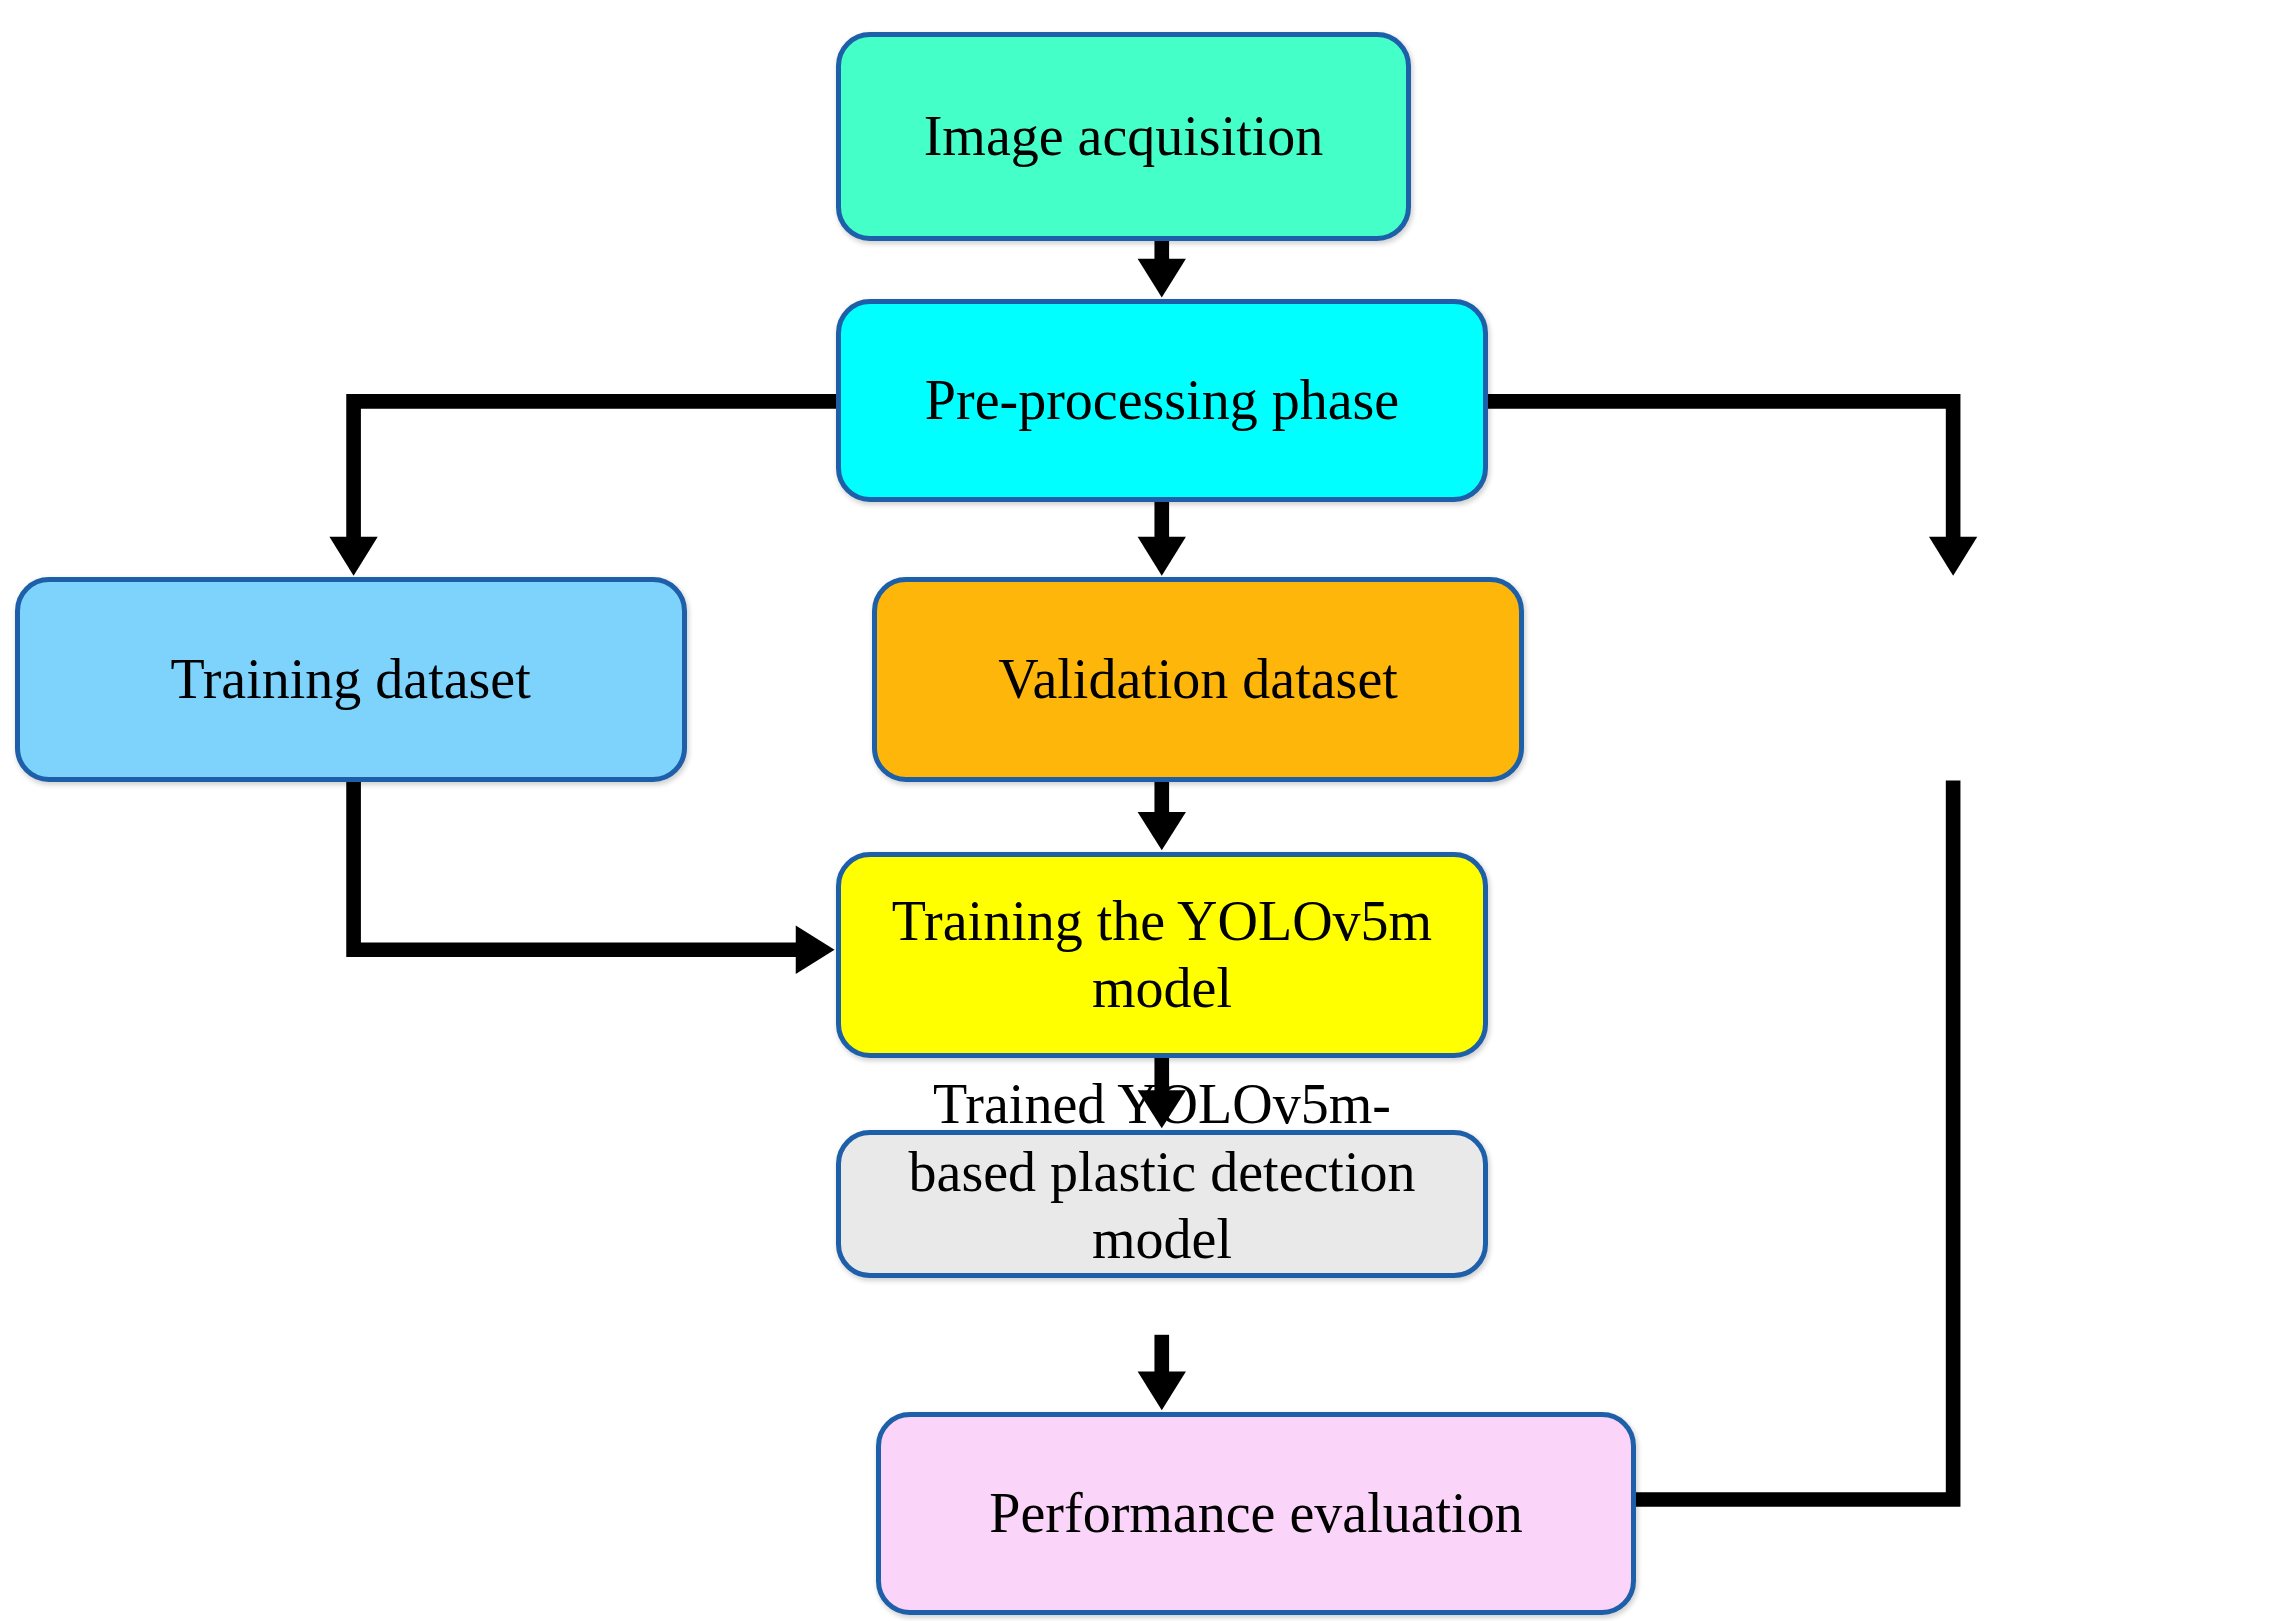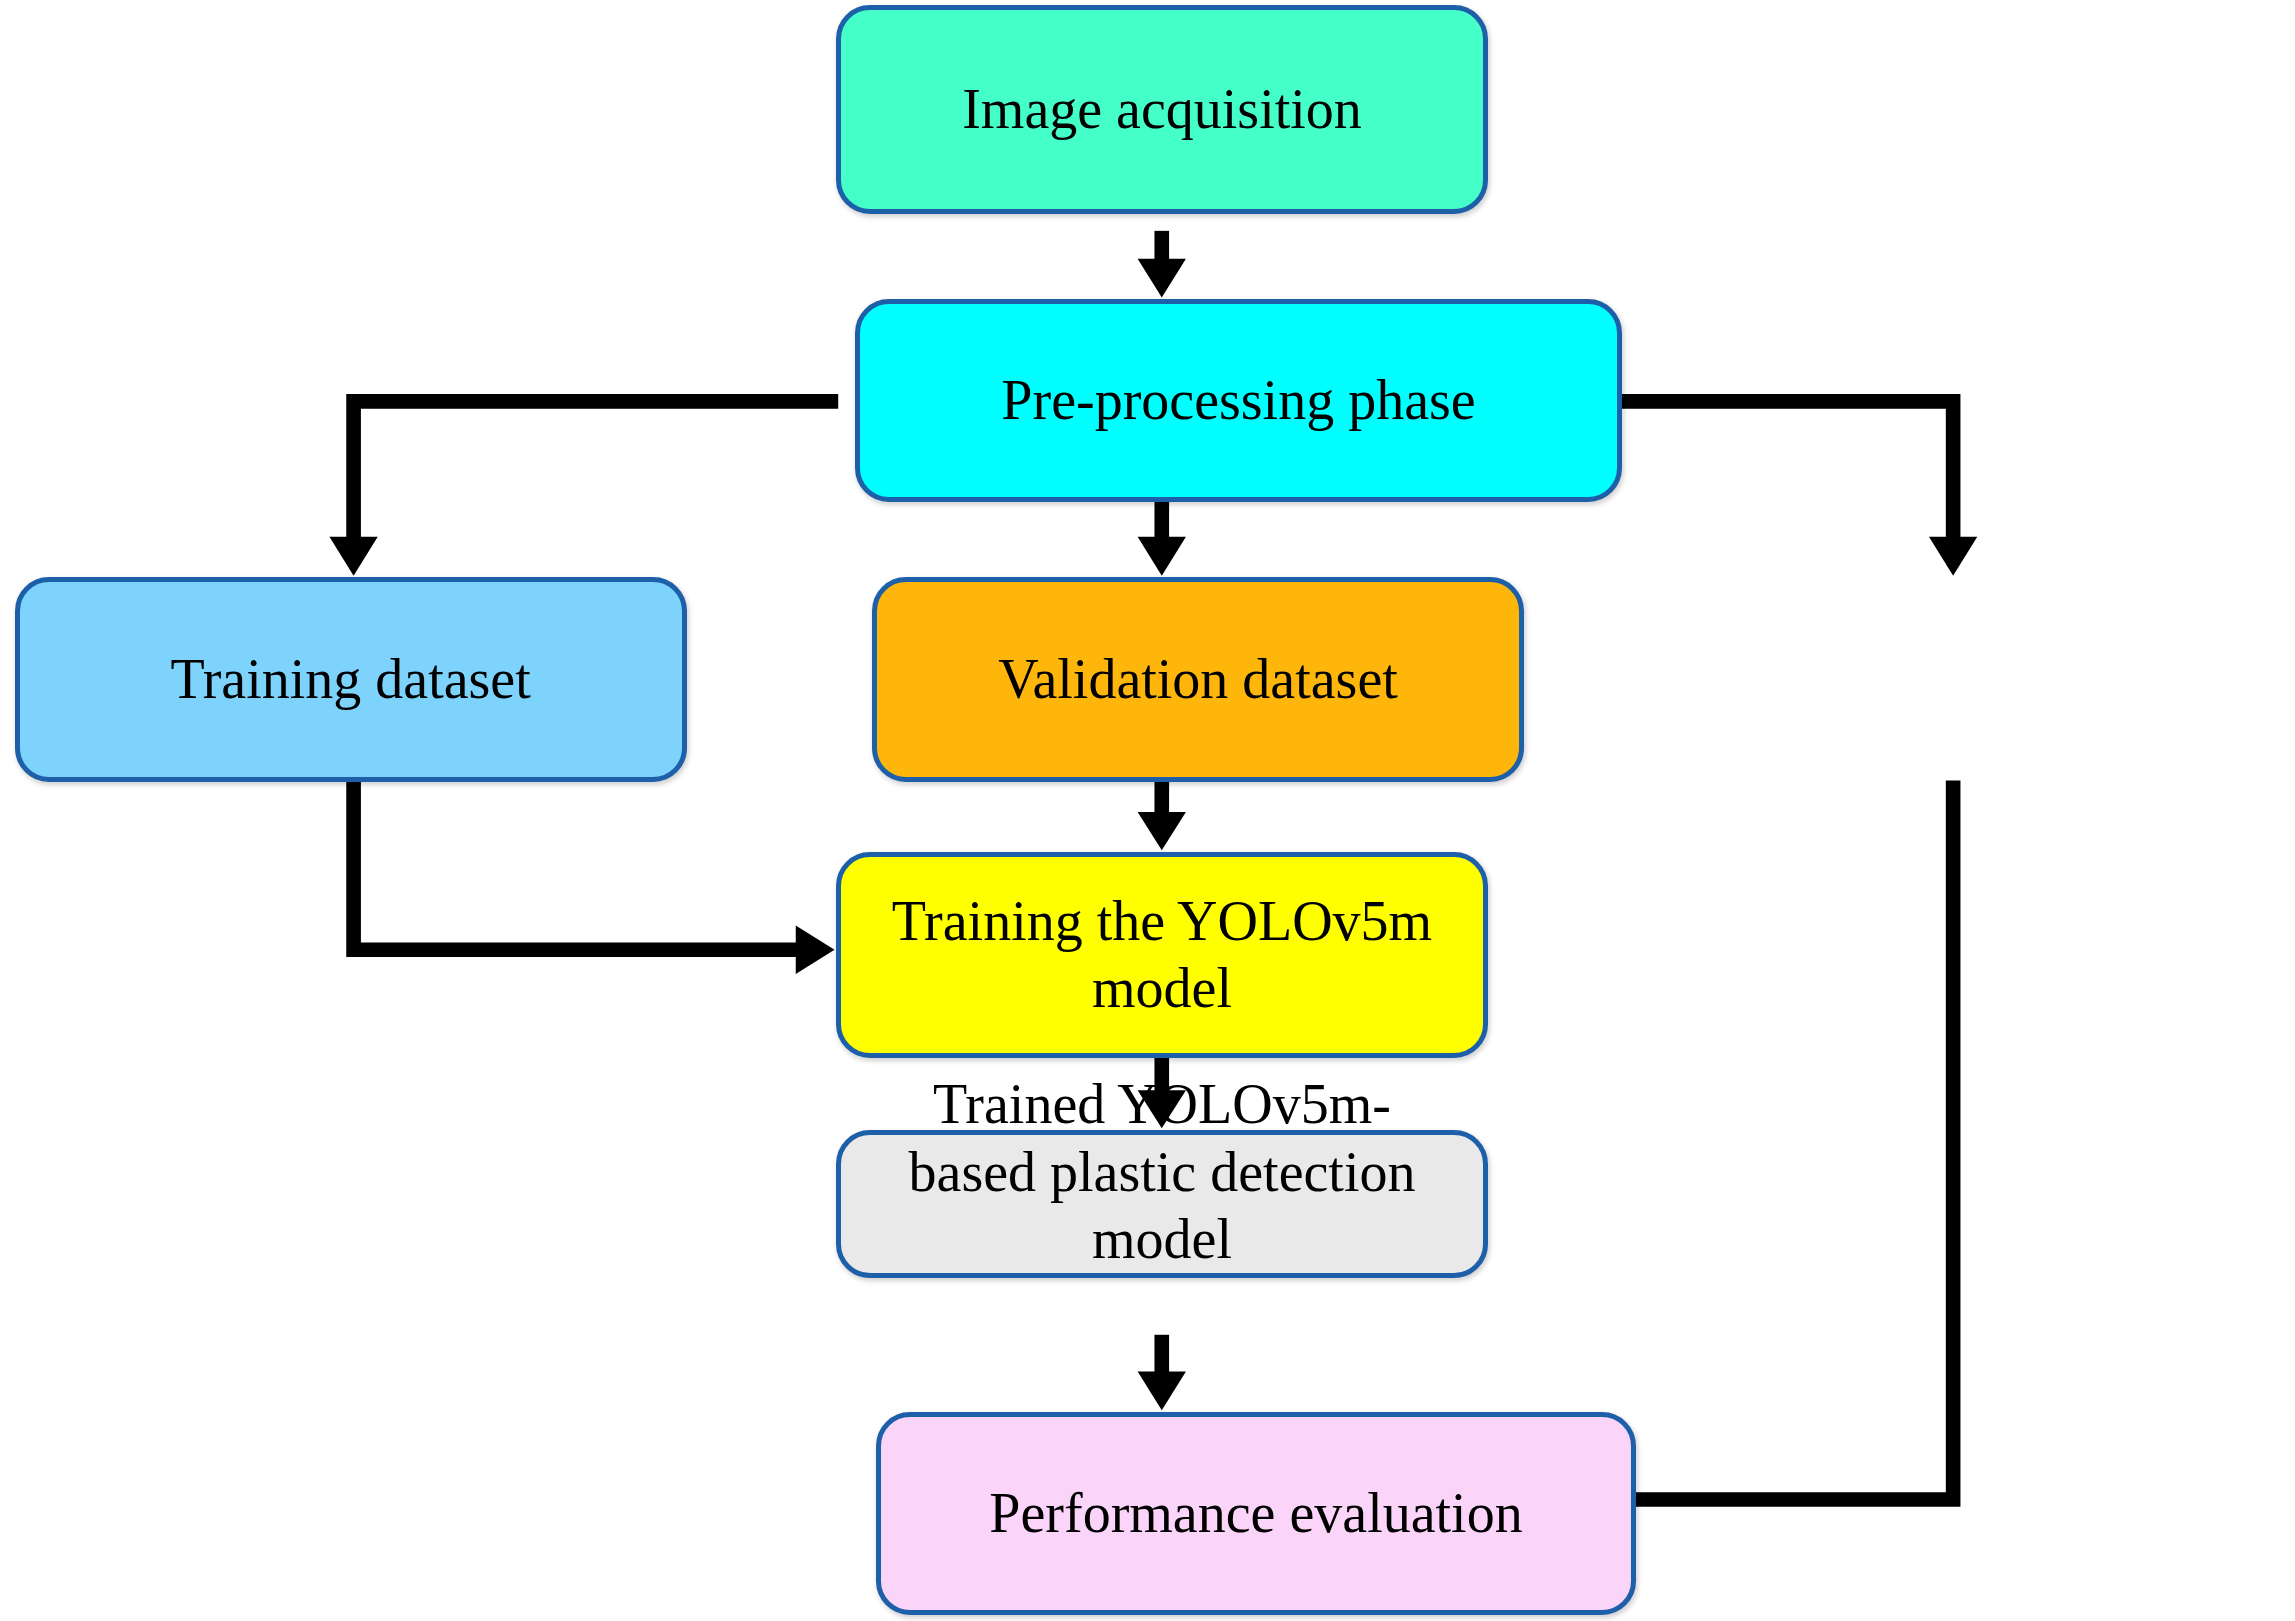--- a/index.html
+++ b/index.html
@@ -43,22 +43,22 @@
     padding:0 20.5px;
     box-shadow:1.5px 2.2px 5.1px rgba(0,0,0,0.18);
   }
   .node-label{
     font-size:56px;
     line-height:1.2;
     color:#000000;
     white-space:pre-line;
   }
   
-  #node-image-acquisition   {left:836px; top:5px;   width:652px; height:209px;}
-  #node-preprocessing       {left:855px; top:299px;  width:767px; height:203px;}
+  #node-image-acquisition   {left:836px; top:32px;   width:575px; height:209px;}
+  #node-preprocessing       {left:836px; top:299px;  width:652px; height:203px;}
   #node-training-dataset    {left:14.6px;   top:577px;  width:672px; height:205px;}
   #node-validation-dataset  {left:836px; top:577px;  width:652px; height:205px;margin-left:36px;}
   #node-testing-dataset     {left:1635px; top:577px;  width:653px; height:205px;}
   #node-training-model      {left:836px; top:852px; width:652px; height:206px;}
   #node-trained-model       {left:836px; top:1130px; width:652px; height:148px;align-items:flex-end;}
   #node-performance-eval    {left:876px; top:1412px; width:760px; height:203px;}
 </style>
 </head>
 <body>
 

